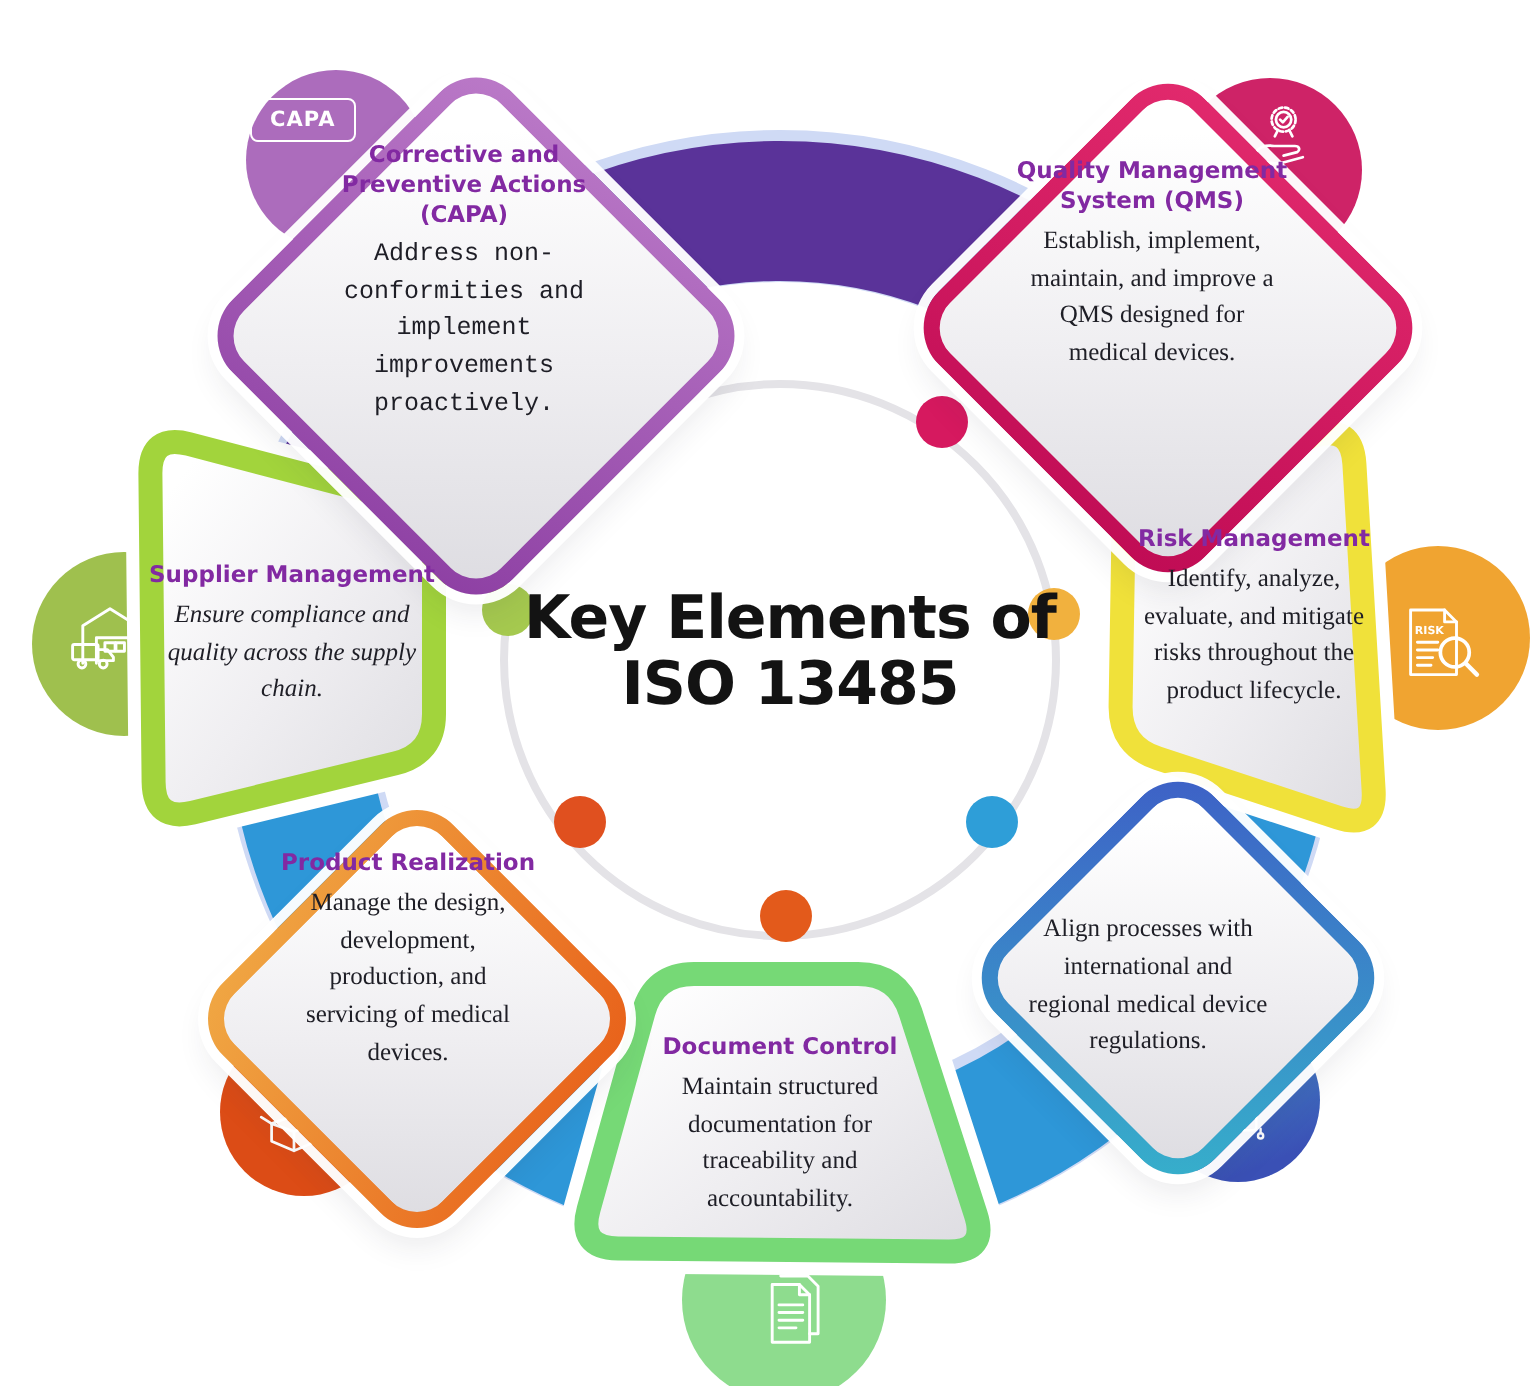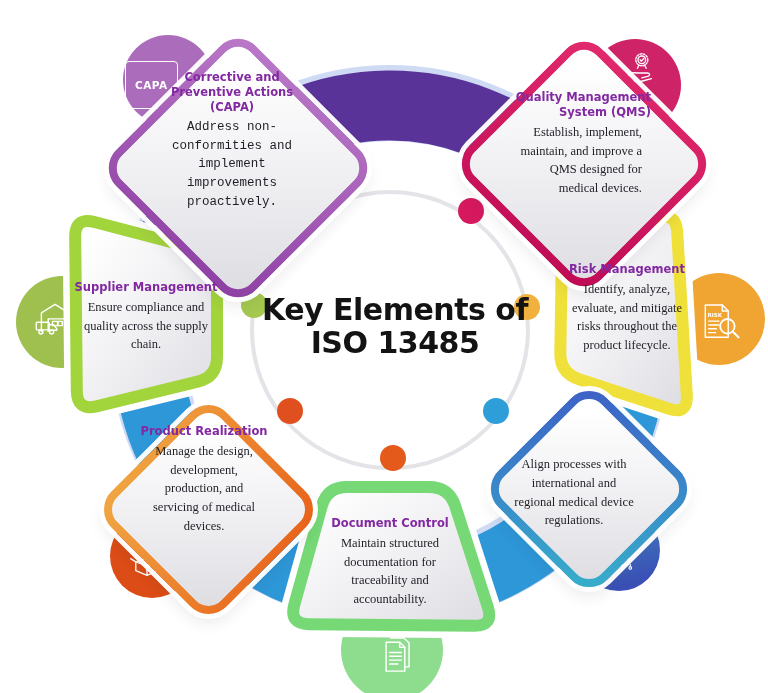--- a/index.html
+++ b/index.html
@@ -28,32 +28,32 @@
                linear-gradient(135deg,#3e5ec6,#36b2cb) border-box;}
   
   .card-text{position:absolute;z-index:4;transform:translateX(-50%);text-align:center;}
   .card-title{font-weight:700;font-size:11.5px;line-height:1.3;color:#8229a2;letter-spacing:0;}
   .card-title.nowrap{white-space:nowrap;}
   .card-body{font-family:"Liberation Serif",serif;font-size:12.5px;line-height:1.5;
     color:#1e1e26;margin:3px auto 0 auto;}
   .t-capa{left:232px;top:70px;width:190px;}
   .t-capa .card-title{width:125px;margin:0 auto;}
   .t-capa .card-body{width:126px;font-family:Liberation Mono, monospace;}
-  .t-qms{left:576px;top:90px;width:190px;text-align:right;}
+  .t-qms{left:576px;top:78px;width:190px;}
   .t-qms .card-title{width:150px;margin:0 auto;}
   .t-qms .card-body{width:132px;}
   .t-risk{left:627px;top:262px;width:160px;}  .t-risk .card-body{width:132px;}
   .t-regulatory{left:574px;top:452px;width:180px;} .t-regulatory .card-body{width:128px;text-align:center;}
   .t-document{left:390px;top:516px;width:170px;} .t-document .card-body{width:132px;}
   .t-product{left:204px;top:424px;width:170px;} .t-product .card-body{width:126px;}
-  .t-supplier{left:146px;top:280px;width:170px;} .t-supplier .card-body{width:132px;}
-  
-  .capa-badge{position:absolute;z-index:1;left:125px;top:61px;color:#fff;
+  .t-supplier{left:146px;top:280px;width:170px;} .t-supplier .card-body{width:132px;font-style:italic;}
+  
+  .capa-badge{position:absolute;z-index:1;left:125px;top:49px;color:#fff;
     font-weight:700;font-size:10.5px;letter-spacing:0.5px;border:1.5px solid #fff;
-    border-radius:4px;padding:17px 9px;}
+    border-radius:4px;padding:4px 9px;}
 </style>
 </head>
 <body>
 
 <div class="stage">
 
   <svg class="base" width="768" height="693" viewBox="0 0 768 693">
     <defs>
       <linearGradient id="gradCard" x1="0" y1="0" x2="1" y2="1">
         <stop offset="0.1" stop-color="#ffffff"></stop>

